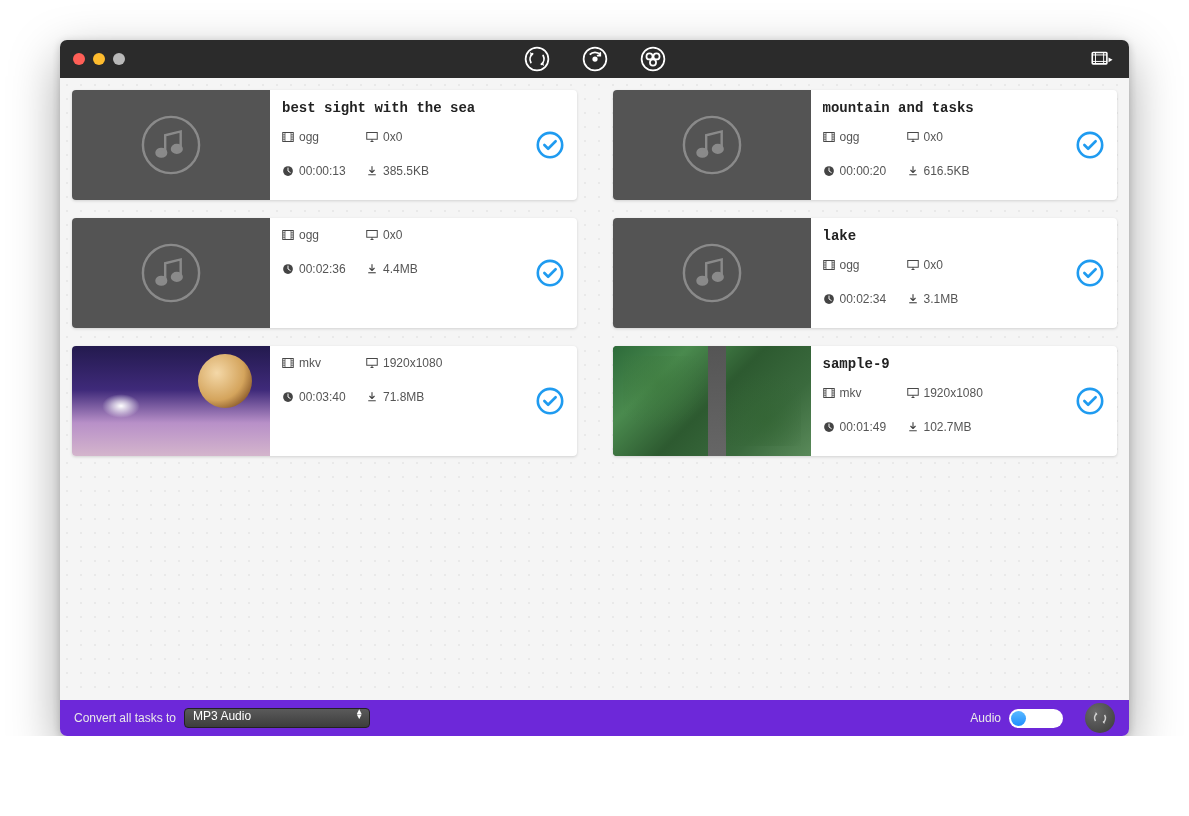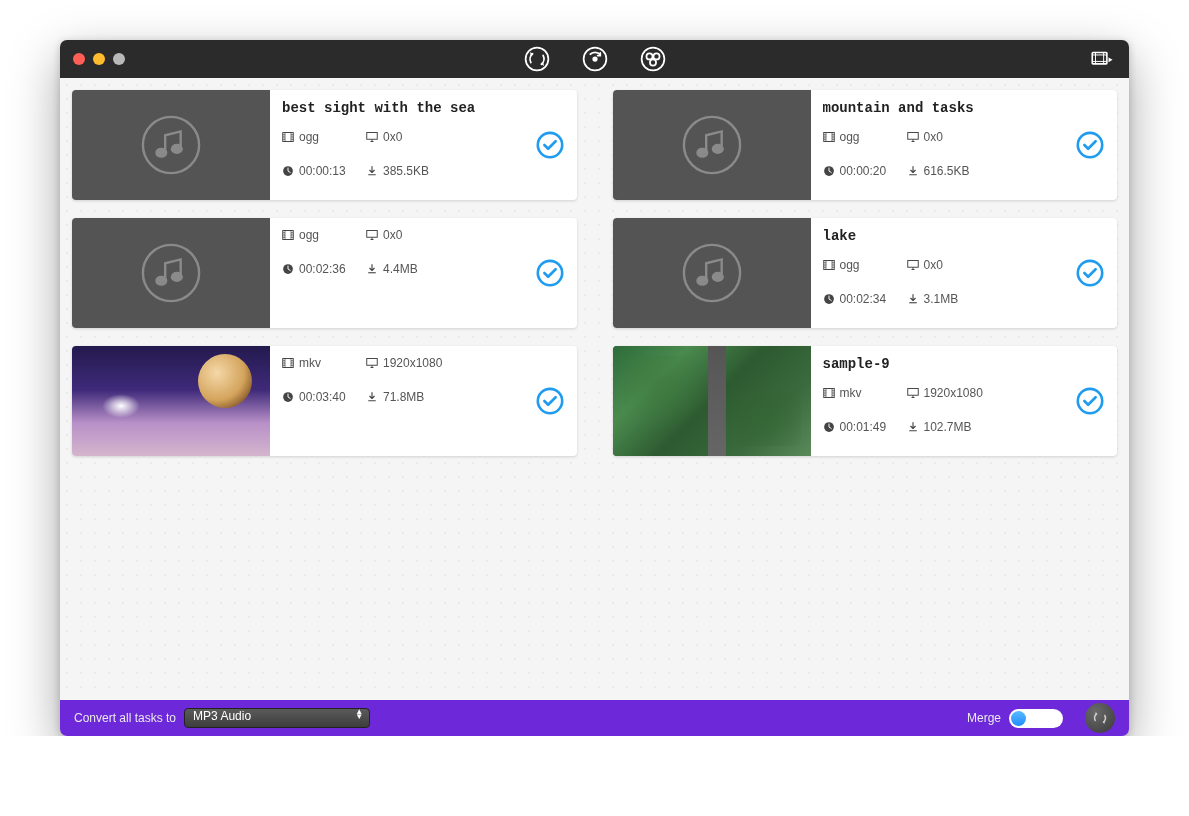--- a/index.html
+++ b/index.html
@@ -365,21 +365,21 @@
   <div class="footer">
     <span class="footer-label">Convert all tasks to</span>
     <div class="select-wrap">
       <span>MP3 Audio</span>
       <span class="select-arrows">
           <span>▲</span>
           <span>▼</span>
         </span>
     </div>
     <div class="footer-spacer"></div>
-    <span class="merge-label">Merge</span>
+    <span class="merge-label">Audio</span>
     <div class="toggle">
       <div class="toggle-knob"></div>
     </div>
     <div class="convert-btn">
       <svg viewBox="0 0 24 24" fill="none" stroke="#cfcfcf" stroke-width="2">
           <path d="M8 6 A7 7 0 0 0 6 16"></path>
           <path d="M16 18 A7 7 0 0 0 18 8"></path>
           <path d="M6 4 L8 6 L6 9" fill="#cfcfcf" stroke="none"></path>
           <path d="M18 20 L16 18 L18 15" fill="#cfcfcf" stroke="none"></path>
         </svg>

